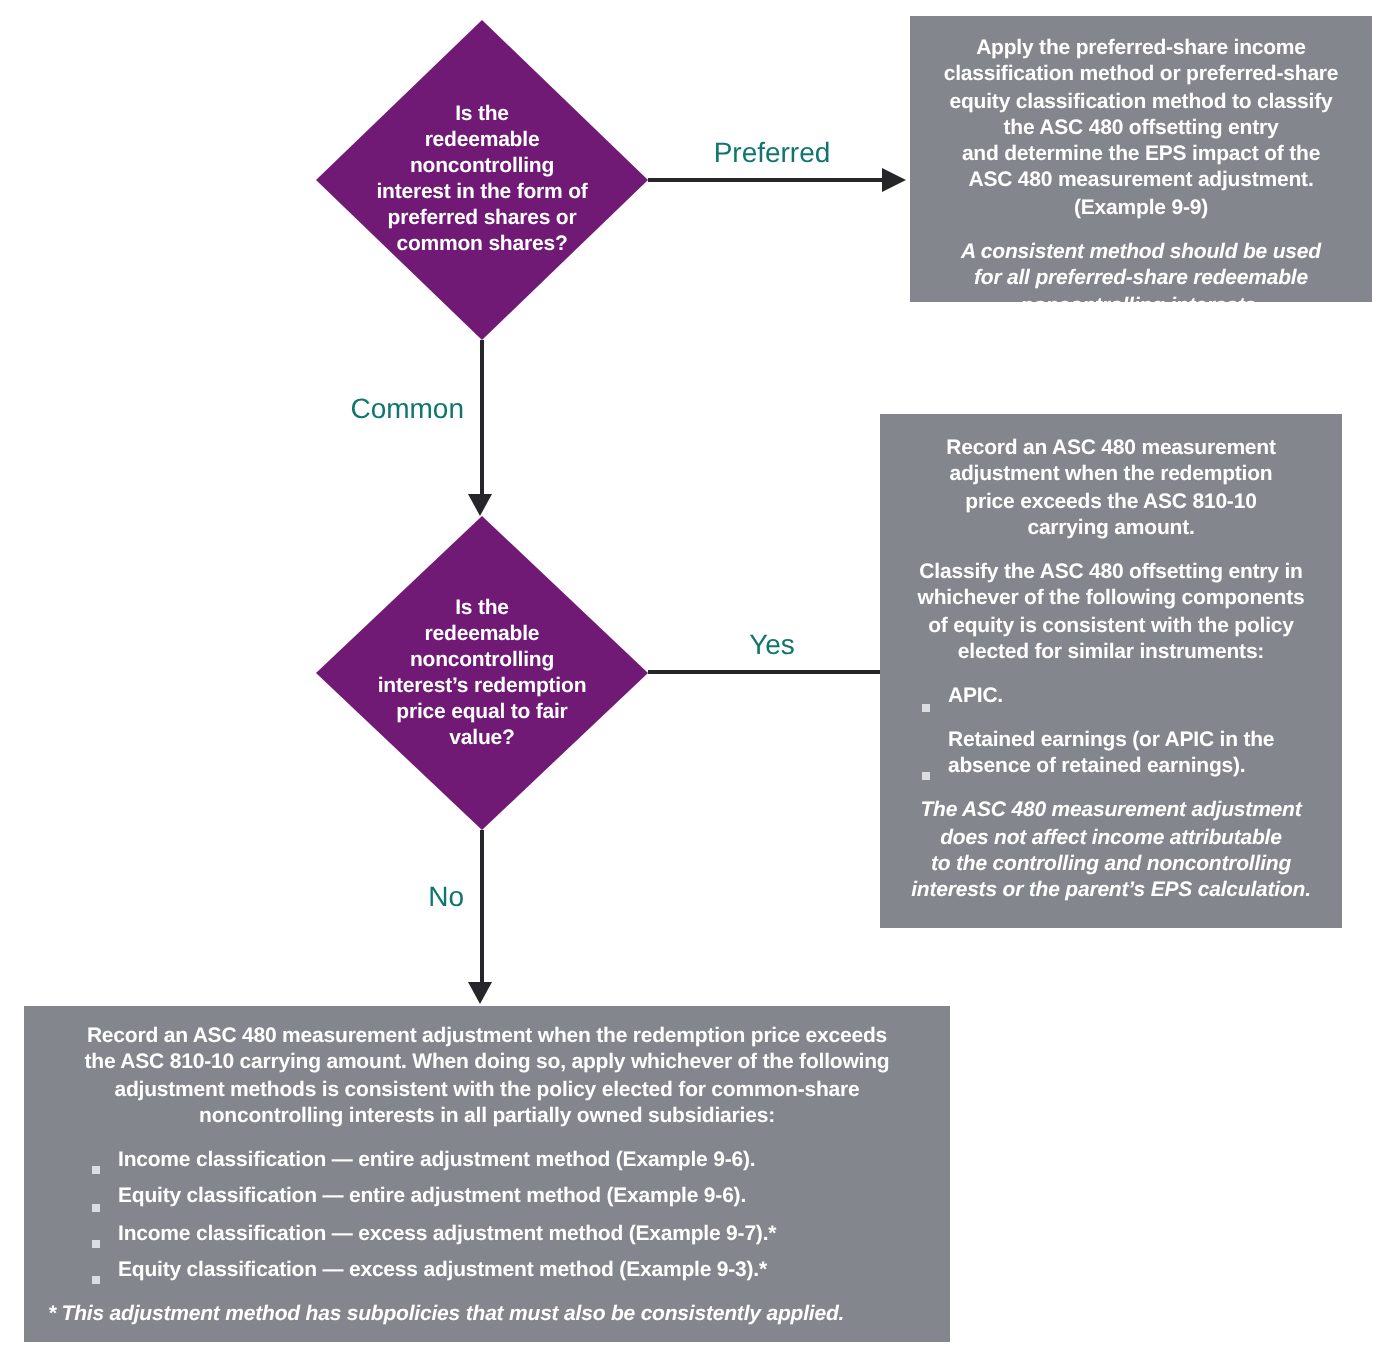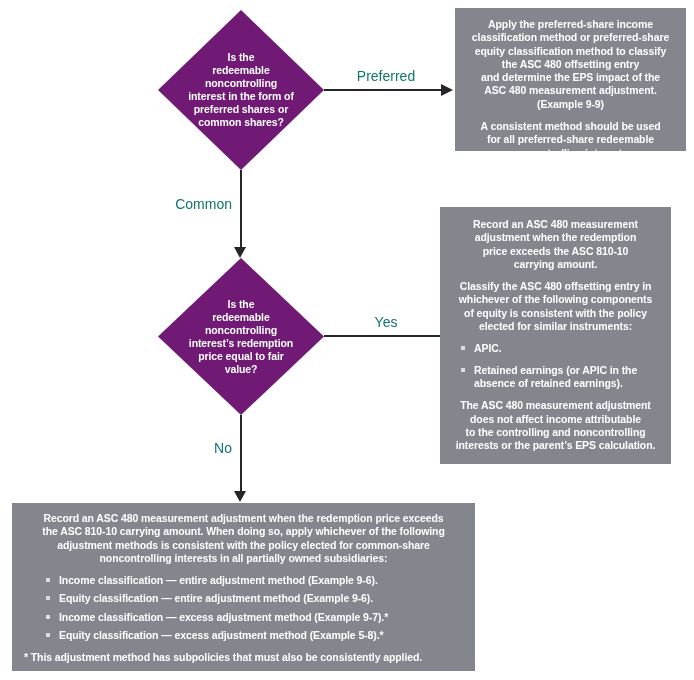--- a/index.html
+++ b/index.html
@@ -17,23 +17,23 @@
     color:#ffffff;font-weight:bold;font-size:10.5px;line-height:13px;
     text-align:center;white-space:pre-line;letter-spacing:-0.1px;
   }
   
   .gbox{
     position:absolute;background:#83868c;color:#ffffff;
     font-weight:bold;font-size:10.5px;line-height:13.3px;
     letter-spacing:-0.1px;box-sizing:border-box;
   }
   .gbox p{margin:0 0 9px;text-align:center;white-space:pre-line;}
-  .gbox p:last-child{margin-bottom:0;}
+  .gbox p:last-child{margin-bottom:0;font-style:italic;}
   .gbox ul{list-style:none;margin:0 0 9px;padding:0;}
-  .gbox li{display:flex;align-items:flex-start;margin:0 0 8px;text-align:left;}
+  .gbox li{display:flex;align-items:flex-end;margin:0 0 8px;text-align:left;}
   .gbox li .btext{white-space:pre-line;}
   .marker{
     flex:0 0 auto;width:4px;height:4px;background:#dcdde1;
     margin:4px 9px 0 0;
   }
   #pbox{left:455px;top:8px;width:231px;height:143px;padding:10px 3px;}
   #ybox{left:440px;top:207px;width:231px;height:257px;padding:11px 4px;}
   #ybox li{padding-left:17px;}
   #nbox{left:12px;top:503px;width:463px;height:168px;padding:9px 12px;}
   #nbox li{padding-left:22px;margin-bottom:5px;}
@@ -144,19 +144,19 @@
       <li>
         <span class="marker"></span>
         <span class="btext">Equity classification — entire adjustment method (Example 9-6).</span>
       </li>
       <li>
         <span class="marker"></span>
         <span class="btext">Income classification — excess adjustment method (Example 9-7).*</span>
       </li>
       <li>
         <span class="marker"></span>
-        <span class="btext">Equity classification — excess adjustment method (Example 5-8).*</span>
+        <span class="btext">Equity classification — excess adjustment method (Example 9-3).*</span>
       </li>
     </ul>
     <p class="footnote">* This adjustment method has subpolicies that must also be consistently applied.</p>
   </div>
 
 </div>
 
 </body></html>

